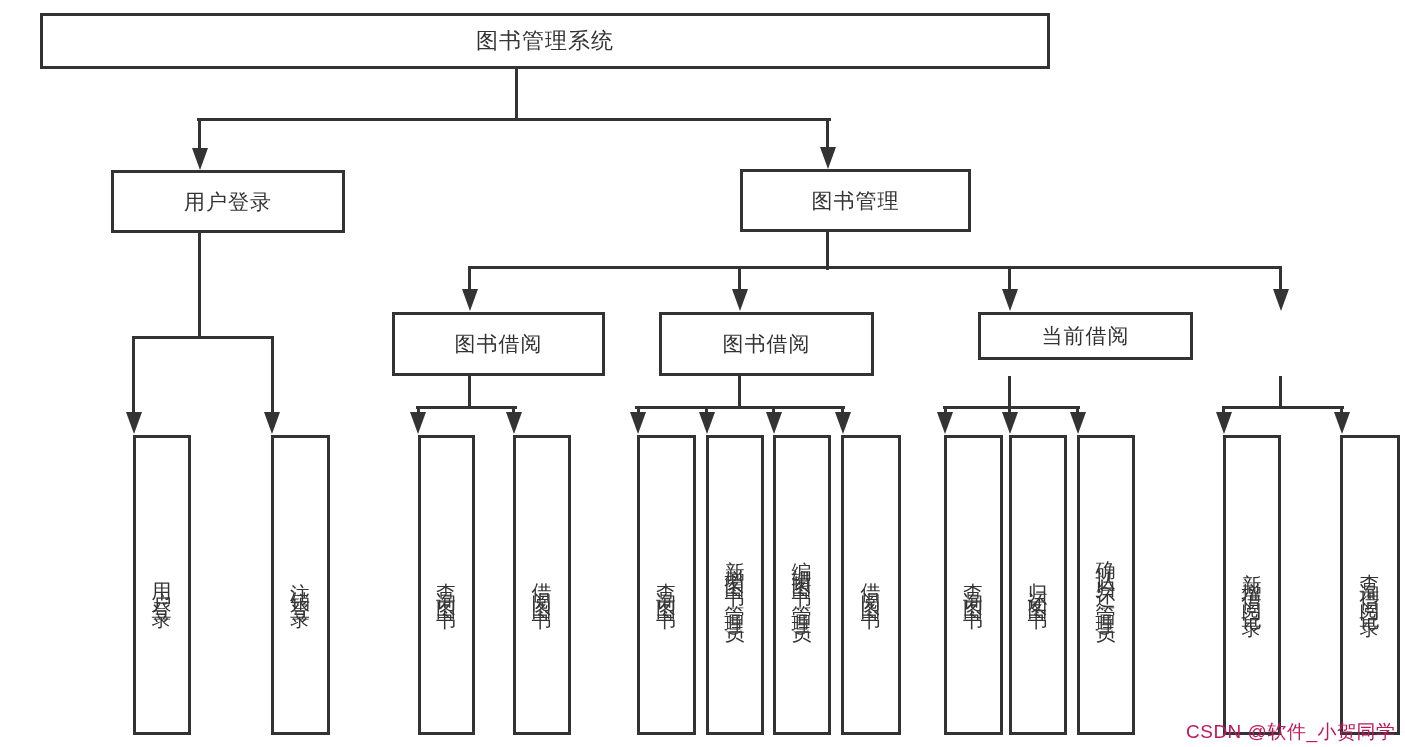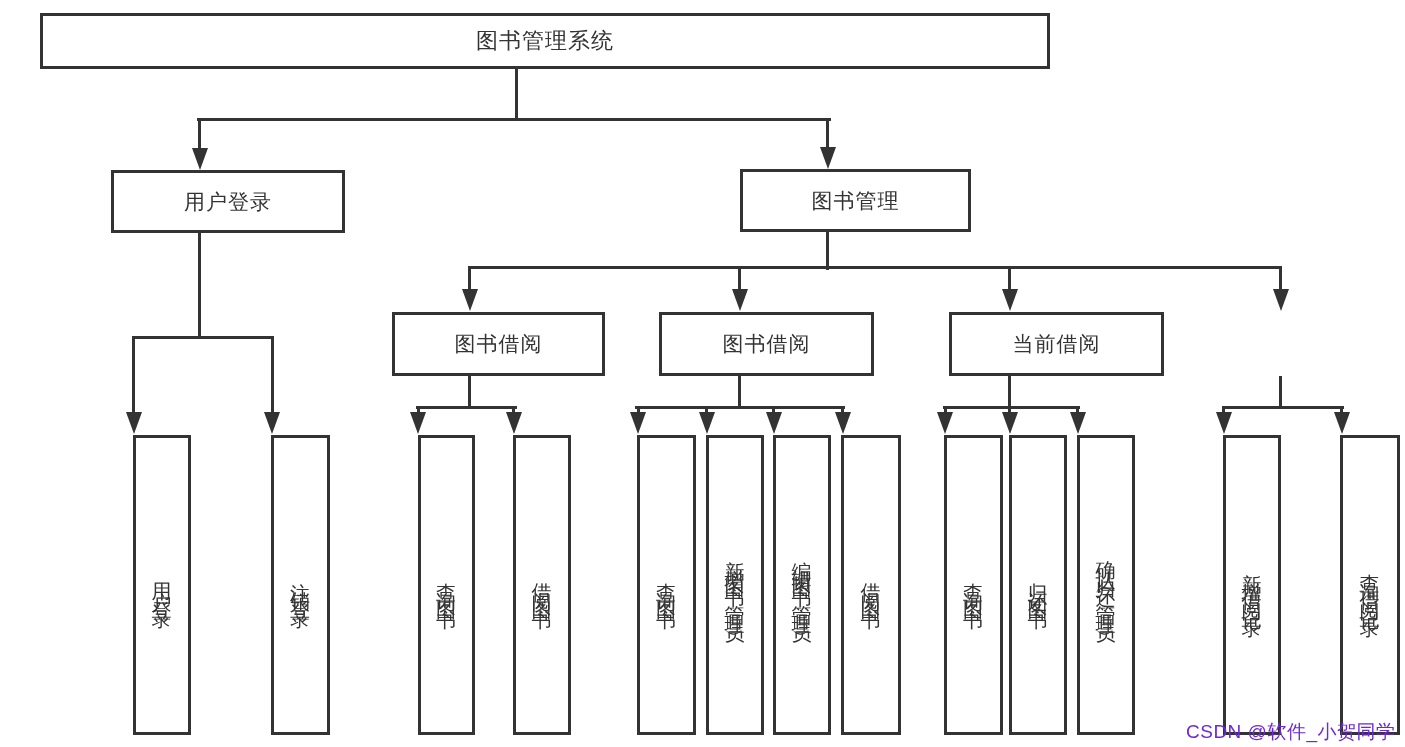--- a/index.html
+++ b/index.html
@@ -41,21 +41,21 @@
     border-left: 8px solid transparent;
     border-right: 8px solid transparent;
     border-top: 22px solid #333333;
   }
   .watermark {
     position: absolute;
     left: 1186px;
     top: 719px;
     font-size: 19px;
     letter-spacing: 0.5px;
-    color: #6d28d9;
+    color: #be185d;
     white-space: nowrap;
     z-index: 5;
   }
 </style>
 </head>
 <body>
 
 <div class="canvas">
 
   <div class="box" style="left:12px; top:13px; width:1010px; height:56px;">
@@ -93,21 +93,21 @@
   <div class="arrow" style="left:1002px; top:289px;"></div>
   <div class="vl" style="left:1279px; top:266px; height:30px;"></div>
   <div class="arrow" style="left:1273px; top:289px;"></div>
 
   <div class="box" style="left:364px; top:312px; width:213px; height:64px;">
     <span class="h-label">图书借阅</span>
   </div>
   <div class="box" style="left:631px; top:312px; width:215px; height:64px;">
     <span class="h-label">图书借阅</span>
   </div>
-  <div class="box" style="left:921px; top:312px; width:215px; height:64px;">
+  <div class="box" style="left:950px; top:312px; width:215px; height:48px;">
     <span class="h-label">当前借阅</span>
   </div>
 
   <div class="vl" style="left:468px; top:376px; height:32px;"></div>
   <div class="hl" style="left:416px; top:406px; width:101px;"></div>
   <div class="vl" style="left:417px; top:406px; height:12px;"></div>
   <div class="arrow" style="left:410px; top:412px;"></div>
   <div class="vl" style="left:512px; top:406px; height:12px;"></div>
   <div class="arrow" style="left:506px; top:412px;"></div>
 

